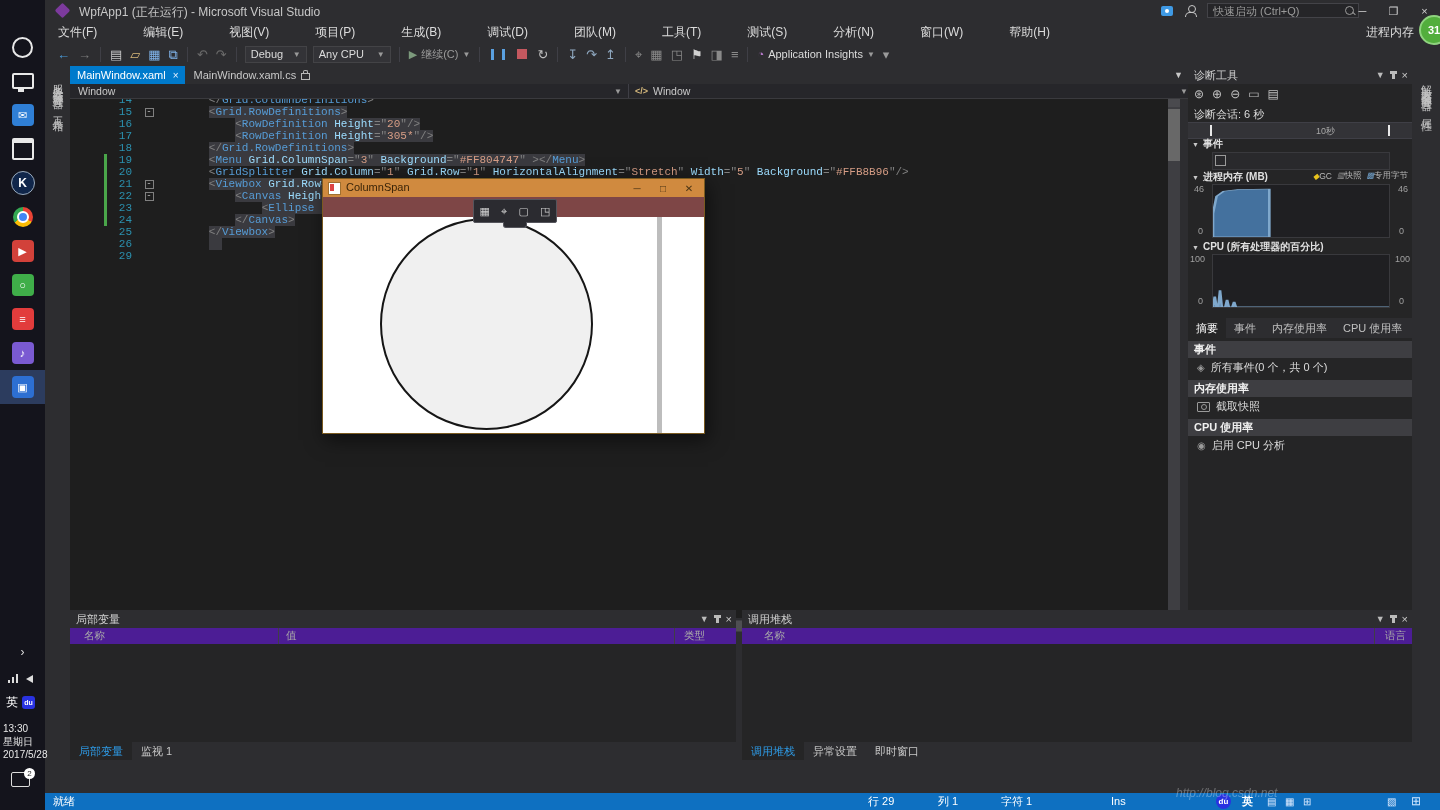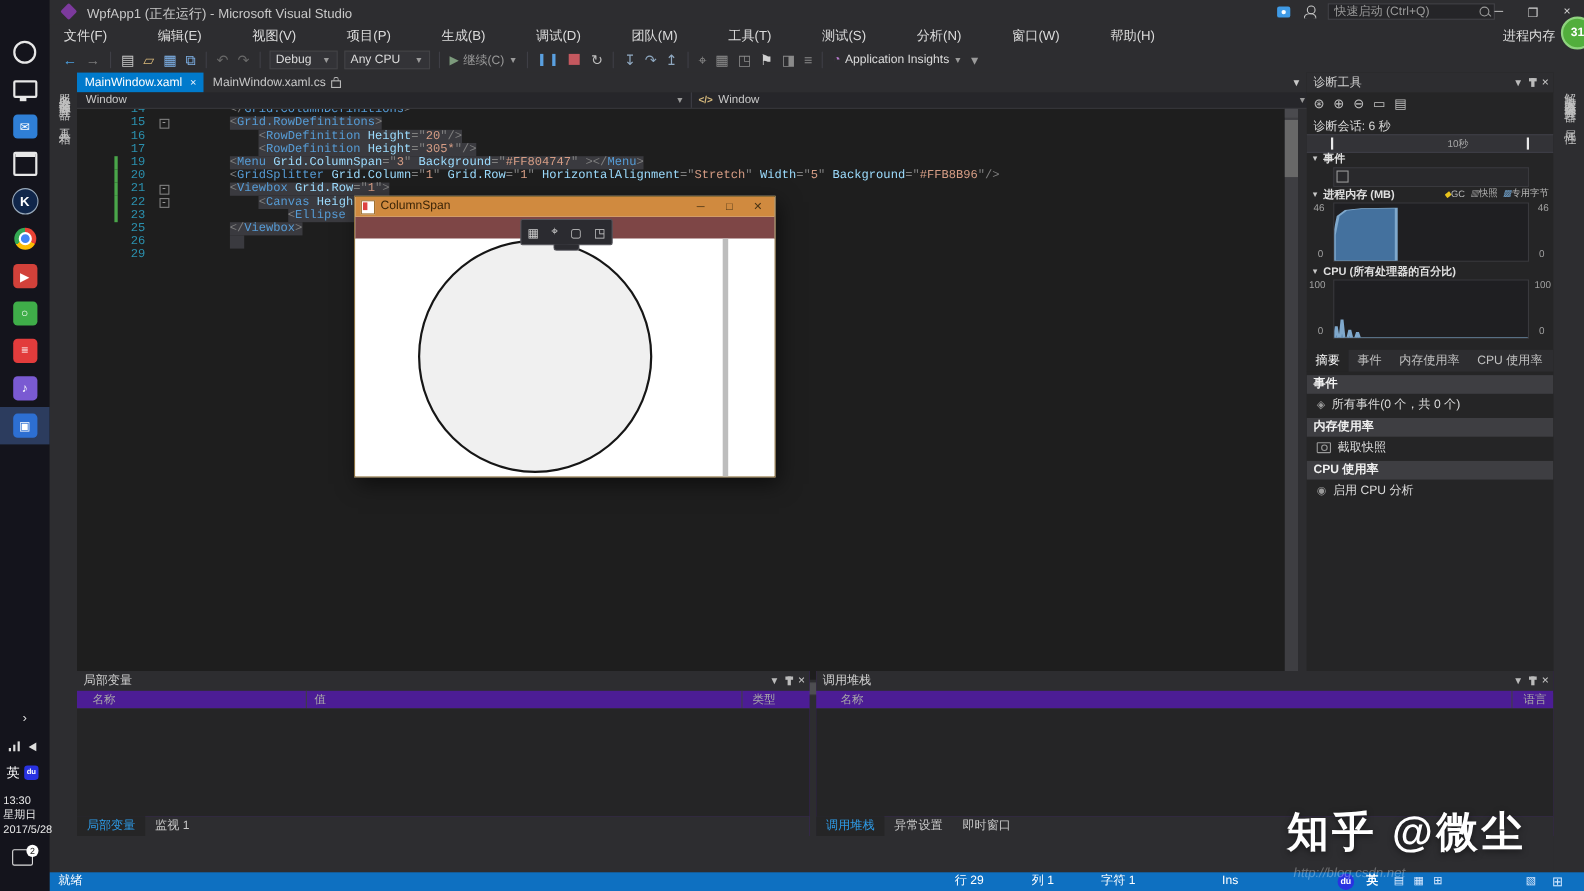--- a/index.html
+++ b/index.html
@@ -358,25 +358,27 @@
         <span class="bc-dd">▼</span>
       </div>
     </div>
 
     <div class="editor">
         <div id="code-lines">
           <div class="cl-row"><span class="cl-m"></span><span class="cl-g"></span><span class="cl-n">14</span><span class="cl-sp"></span><span class="cl-f"></span><span class="cl-c">        <span><span class="tk-d">&lt;/</span><span class="tk-t">Grid.ColumnDefinitions</span><span class="tk-d">&gt;</span></span></span></div>
           <div class="cl-row"><span class="cl-m"></span><span class="cl-g"></span><span class="cl-n">15</span><span class="cl-sp"></span><span class="cl-f"><i class="foldbox">-</i></span><span class="cl-c">        <span class="hl"><span class="tk-d">&lt;</span><span class="tk-t">Grid.RowDefinitions</span><span class="tk-d">&gt;</span></span></span></div>
           <div class="cl-row"><span class="cl-m"></span><span class="cl-g"></span><span class="cl-n">16</span><span class="cl-sp"></span><span class="cl-f"></span><span class="cl-c">            <span class="hl"><span class="tk-d">&lt;</span><span class="tk-t">RowDefinition</span><span class="tk-p"> </span><span class="tk-a">Height</span><span class="tk-d">="</span><span class="tk-v">20</span><span class="tk-d">"/&gt;</span></span></span></div>
           <div class="cl-row"><span class="cl-m"></span><span class="cl-g"></span><span class="cl-n">17</span><span class="cl-sp"></span><span class="cl-f"></span><span class="cl-c">            <span class="hl"><span class="tk-d">&lt;</span><span class="tk-t">RowDefinition</span><span class="tk-p"> </span><span class="tk-a">Height</span><span class="tk-d">="</span><span class="tk-v">305*</span><span class="tk-d">"/&gt;</span></span></span></div>
+          <div class="cl-row"><span class="cl-m"></span><span class="cl-g"></span><span class="cl-n">18</span><span class="cl-sp"></span><span class="cl-f"></span><span class="cl-c">        <span class="hl"><span class="tk-d">&lt;/</span><span class="tk-t">Grid.RowDefinitions</span><span class="tk-d">&gt;</span></span></span></div>
           <div class="cl-row"><span class="cl-m"></span><span class="cl-g chg"></span><span class="cl-n">19</span><span class="cl-sp"></span><span class="cl-f"></span><span class="cl-c">        <span class="hl"><span class="tk-d">&lt;</span><span class="tk-t">Menu</span><span class="tk-p"> </span><span class="tk-a">Grid.ColumnSpan</span><span class="tk-d">="</span><span class="tk-v">3</span><span class="tk-d">"</span><span class="tk-p"> </span><span class="tk-a">Background</span><span class="tk-d">="</span><span class="tk-v">#FF804747</span><span class="tk-d">"</span><span class="tk-p"> </span><span class="tk-d">&gt;&lt;/</span><span class="tk-t">Menu</span><span class="tk-d">&gt;</span></span></span></div>
           <div class="cl-row"><span class="cl-m"></span><span class="cl-g chg"></span><span class="cl-n">20</span><span class="cl-sp"></span><span class="cl-f"></span><span class="cl-c">        <span><span class="tk-d">&lt;</span><span class="tk-t">GridSplitter</span><span class="tk-p"> </span><span class="tk-a">Grid.Column</span><span class="tk-d">="</span><span class="tk-v">1</span><span class="tk-d">"</span><span class="tk-p"> </span><span class="tk-a">Grid.Row</span><span class="tk-d">="</span><span class="tk-v">1</span><span class="tk-d">"</span><span class="tk-p"> </span><span class="tk-a">HorizontalAlignment</span><span class="tk-d">="</span><span class="tk-v">Stretch</span><span class="tk-d">"</span><span class="tk-p"> </span><span class="tk-a">Width</span><span class="tk-d">="</span><span class="tk-v">5</span><span class="tk-d">"</span><span class="tk-p"> </span><span class="tk-a">Background</span><span class="tk-d">="</span><span class="tk-v">#FFB8B96</span><span class="tk-d">"/&gt;</span></span></span></div>
           <div class="cl-row"><span class="cl-m"></span><span class="cl-g chg"></span><span class="cl-n">21</span><span class="cl-sp"></span><span class="cl-f"><i class="foldbox">-</i></span><span class="cl-c">        <span class="hl"><span class="tk-d">&lt;</span><span class="tk-t">Viewbox</span><span class="tk-p"> </span><span class="tk-a">Grid.Row</span><span class="tk-d">="</span><span class="tk-v">1</span><span class="tk-d">"&gt;</span></span></span></div>
           <div class="cl-row"><span class="cl-m"></span><span class="cl-g chg"></span><span class="cl-n">22</span><span class="cl-sp"></span><span class="cl-f"><i class="foldbox">-</i></span><span class="cl-c">            <span class="hl"><span class="tk-d">&lt;</span><span class="tk-t">Canvas</span><span class="tk-p"> </span><span class="tk-a">Height</span><span class="tk-d">="</span><span class="tk-v">100</span><span class="tk-d">"</span><span class="tk-p"> </span><span class="tk-a">W</span></span></span></div>
           <div class="cl-row"><span class="cl-m"></span><span class="cl-g chg"></span><span class="cl-n">23</span><span class="cl-sp"></span><span class="cl-f"></span><span class="cl-c">                <span class="hl"><span class="tk-d">&lt;</span><span class="tk-t">Ellipse</span><span class="tk-p"> </span><span class="tk-a">Fill</span><span class="tk-d">="</span><span class="tk-v">#FFF</span></span></span></div>
+          <div class="cl-row"><span class="cl-m"></span><span class="cl-g chg"></span><span class="cl-n">24</span><span class="cl-sp"></span><span class="cl-f"></span><span class="cl-c">            <span class="hl"><span class="tk-d">&lt;/</span><span class="tk-t">Canvas</span><span class="tk-d">&gt;</span></span></span></div>
           <div class="cl-row"><span class="cl-m"></span><span class="cl-g"></span><span class="cl-n">25</span><span class="cl-sp"></span><span class="cl-f"></span><span class="cl-c">        <span class="hl"><span class="tk-d">&lt;/</span><span class="tk-t">Viewbox</span><span class="tk-d">&gt;</span></span></span></div>
           <div class="cl-row"><span class="cl-m"></span><span class="cl-g"></span><span class="cl-n">26</span><span class="cl-sp"></span><span class="cl-f"></span><span class="cl-c">        <span class="hl"><span class="tk-p">  </span></span></span></div>
           <div class="cl-row"><span class="cl-m"></span><span class="cl-g"></span><span class="cl-n">29</span><span class="cl-sp"></span><span class="cl-f"></span><span class="cl-c"><span></span></span></div>
         </div>
       </div>
 
     <div class="vscroll">
       <div class="vgrip"></div>
       <div class="vthumb"></div>
     </div>
@@ -558,17 +560,16 @@
       <span>▢</span>
       <span>◳</span>
       <i class="aw-dh"></i>
     </div>
     <div class="aw-client">
       <div class="aw-ellipse"></div>
       <div class="aw-split"></div>
     </div>
   </div>
 
-  <div class="wm">知乎 @微尘</div>
   <div class="wmsub">http://blog.csdn.net</div>
   <div class="recbadge">31</div>
 
 </div>
 
 </body></html>

